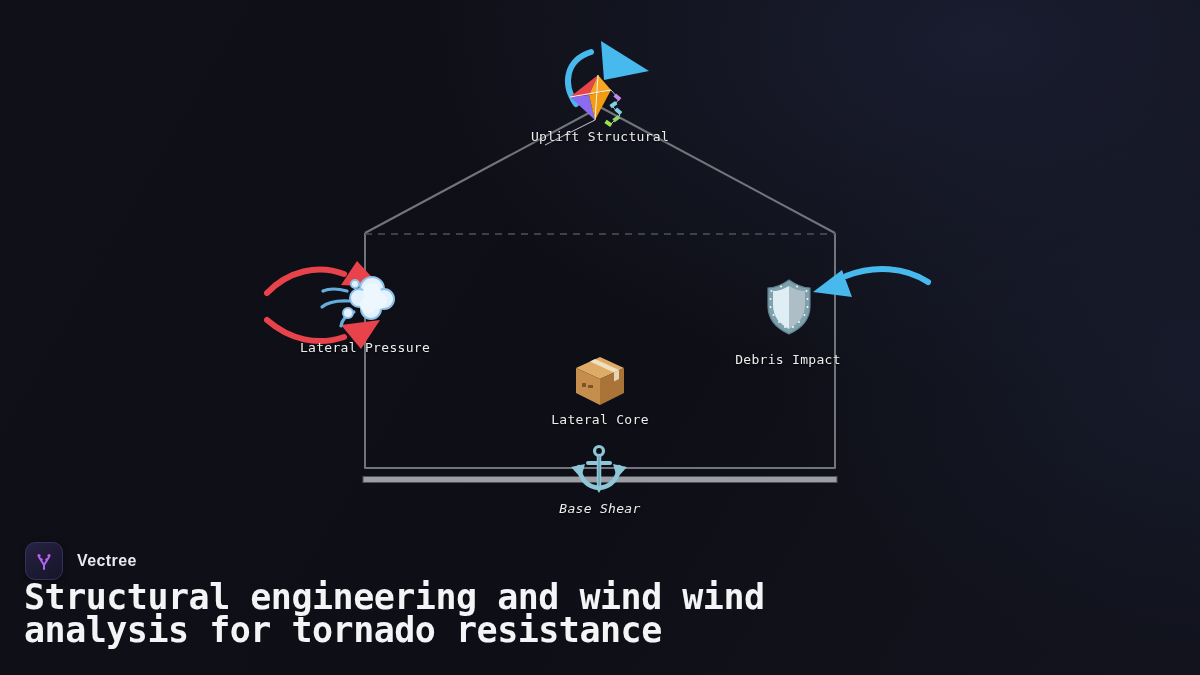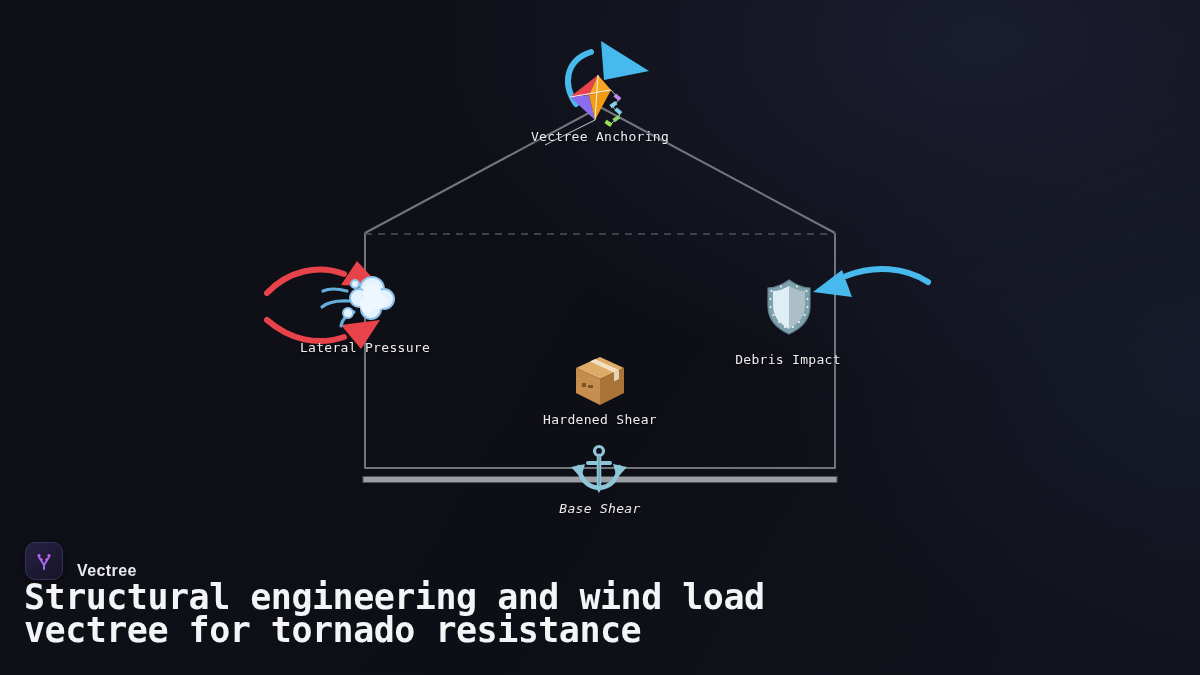--- a/index.html
+++ b/index.html
@@ -22,21 +22,21 @@
     white-space:nowrap;
     letter-spacing:0.3px;
     text-shadow:0 1px 2px rgba(0,0,0,.8);
   }
   .lbl-uplift{left:600px;top:129px;}
   .lbl-lateral{left:365px;top:316px;margin-top:24px;}
   .lbl-debris{left:788px;top:352px;}
   .lbl-core{left:600px;top:412px;}
   .lbl-base{left:600px;top:501px;font-style:italic;}
 
-  .brand-row{position:absolute;left:25px;top:542px;display:flex;align-items:flex-end;gap:14px;}
+  .brand-row{position:absolute;left:25px;top:542px;display:flex;align-items:center;gap:14px;}
   .brand-logo{
     width:36px;height:36px;border-radius:10px;
     background:linear-gradient(145deg,#262243 0%,#1c1933 60%,#171429 100%);
     border:1px solid #36315c;
     display:flex;align-items:center;justify-content:center;
     box-shadow:0 2px 6px rgba(0,0,0,.5);
   }
   .brand-name{
     font:bold 16px "Liberation Sans", sans-serif;
     color:#e9eaee;letter-spacing:0.4px;
@@ -158,24 +158,24 @@
       <line x1="599" y1="456" x2="599" y2="486" stroke="#8ec6d8" stroke-width="4.5" stroke-linecap="round"></line>
       <line x1="588" y1="463" x2="610" y2="463" stroke="#8ec6d8" stroke-width="4" stroke-linecap="round"></line>
       <path d="M 579 467 Q 581 486 599 488 Q 617 486 619 467" fill="none" stroke="#8ec6d8" stroke-width="4.5" stroke-linecap="round"></path>
       <polygon points="571,467 585,464 581,478" fill="#8ec6d8"></polygon>
       <polygon points="627,467 613,464 617,478" fill="#8ec6d8"></polygon>
       <polygon points="595,486 603,486 599,493" fill="#8ec6d8"></polygon>
       <path d="M 599 456 l 0 30" stroke="#68a4b8" stroke-width="1.4"></path>
     </g>
   </svg>
 
-  <div class="node-label lbl-uplift">Vectree Anchoring</div>
+  <div class="node-label lbl-uplift">Uplift Structural</div>
   <div class="node-label lbl-lateral">Lateral Pressure</div>
   <div class="node-label lbl-debris">Debris Impact</div>
-  <div class="node-label lbl-core">Hardened Shear</div>
+  <div class="node-label lbl-core">Lateral Core</div>
   <div class="node-label lbl-base">Base Shear</div>
 
   <div class="brand-row">
     <div class="brand-logo">
       <svg width="24" height="24" viewBox="0 0 24 24">
         <g stroke="var(--brand-purple,#a668f0)" stroke-width="2" stroke-linecap="round" fill="none">
           <path d="M 12 20 L 12 16"></path>
           <path d="M 12 16 L 7 8"></path>
           <path d="M 12 16 L 17 8"></path>
         </g>
@@ -183,15 +183,15 @@
           <circle cx="7" cy="6.5" r="1.6"></circle>
           <circle cx="17" cy="6.5" r="1.6"></circle>
           <circle cx="9.5" cy="10.5" r="1.2"></circle>
           <circle cx="14.5" cy="10.5" r="1.2"></circle>
         </g>
       </svg>
     </div>
     <div class="brand-name">Vectree</div>
   </div>
 
-  <div class="poster-title">Structural engineering and wind load vectree for tornado resistance</div>
+  <div class="poster-title">Structural engineering and wind wind analysis for tornado resistance</div>
 
 </div>
 
 </body></html>

